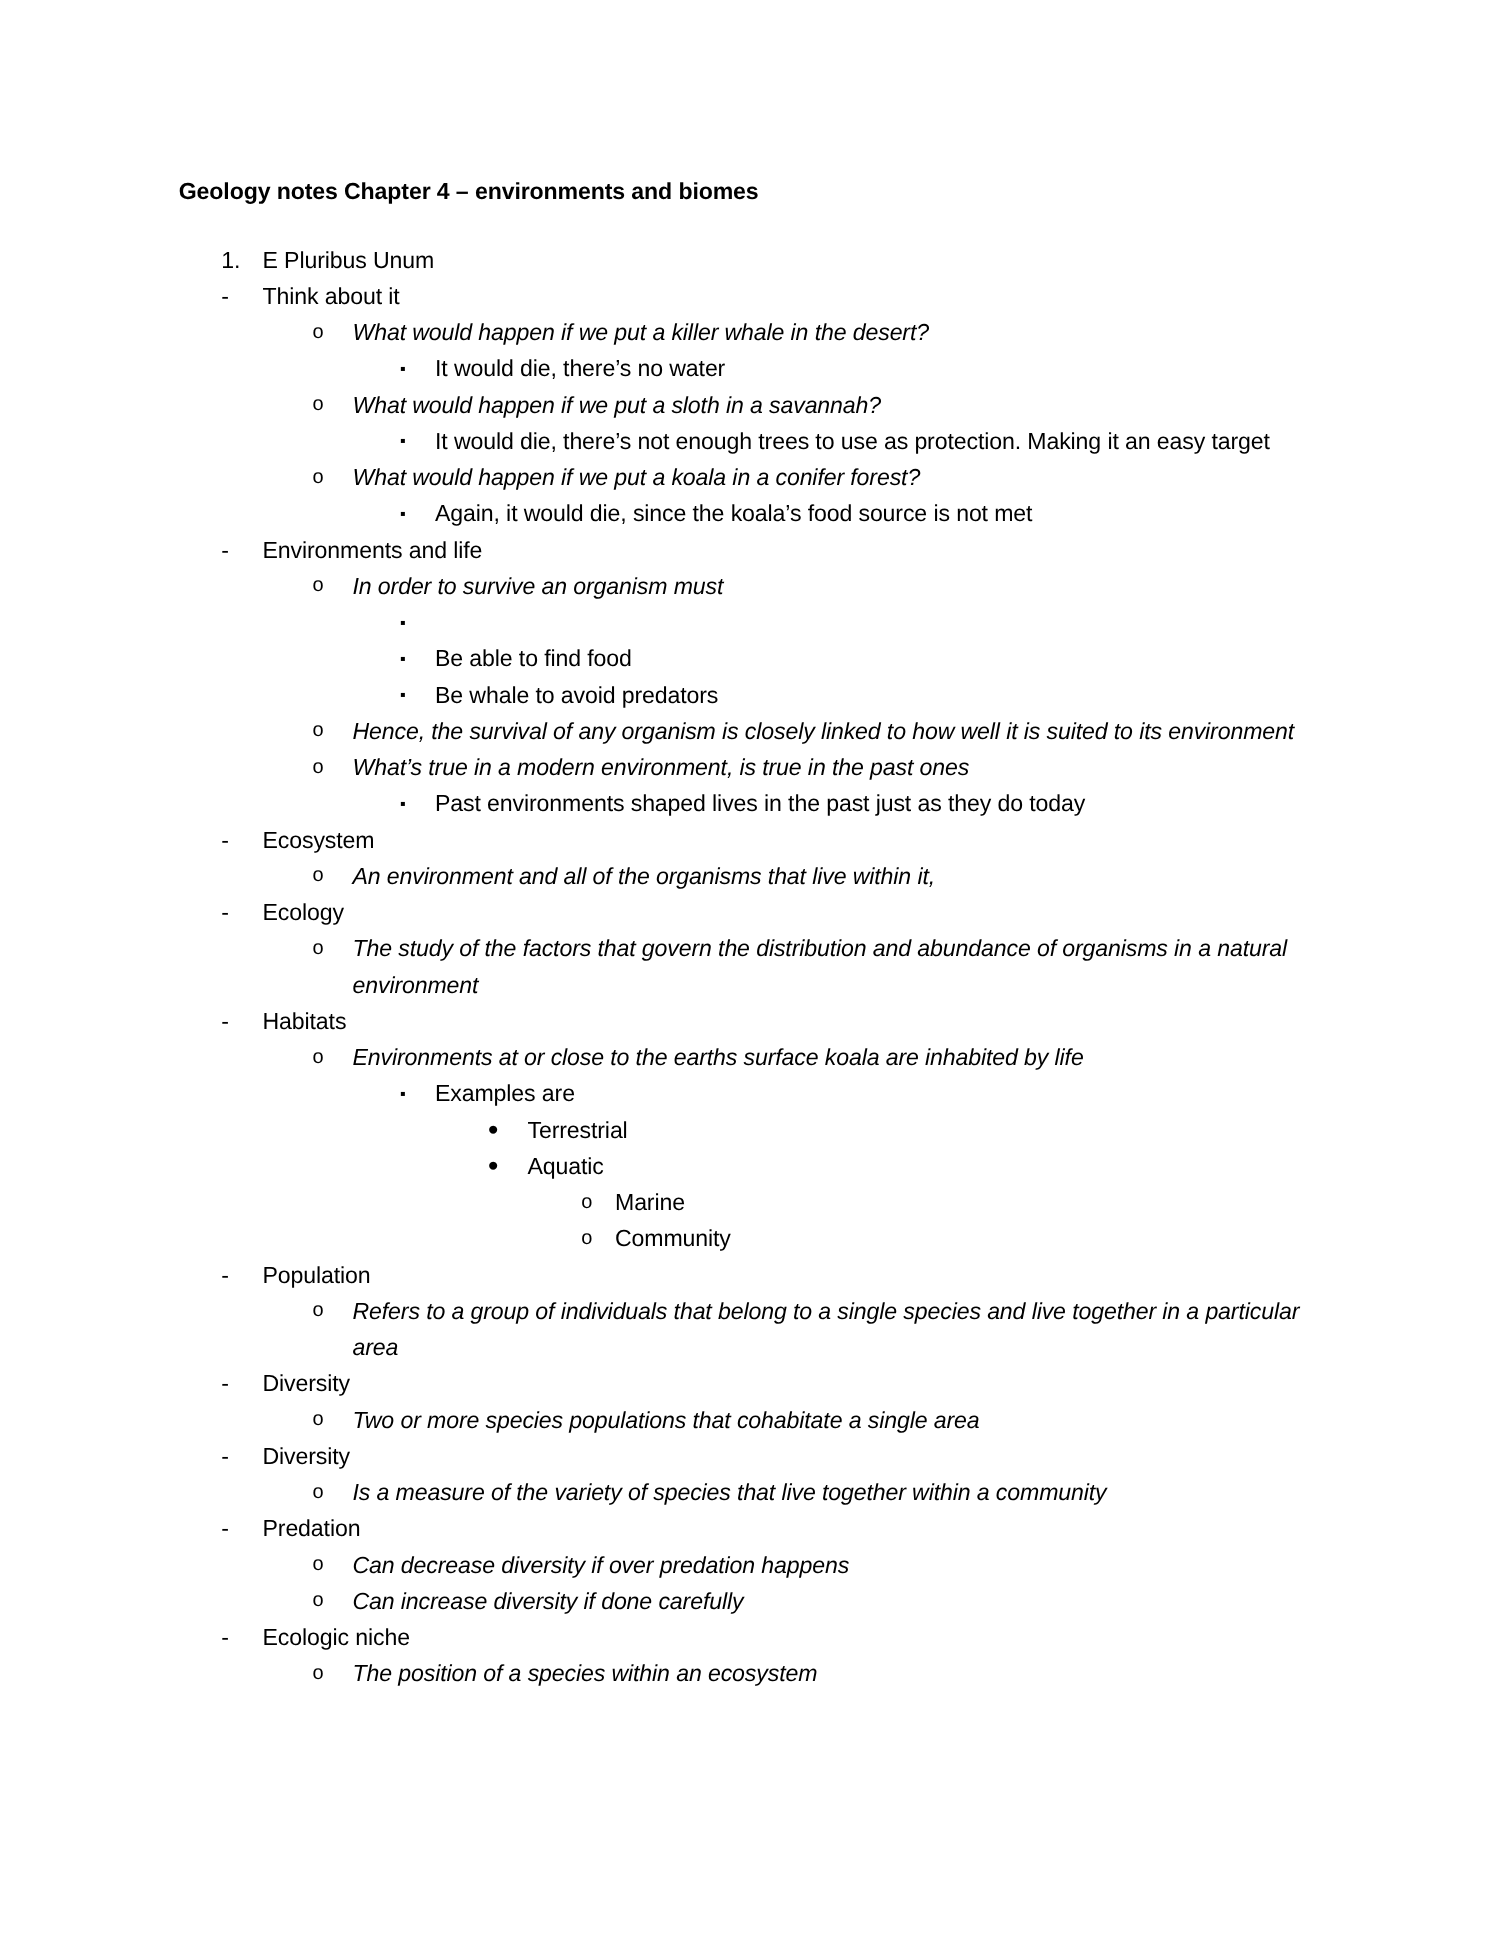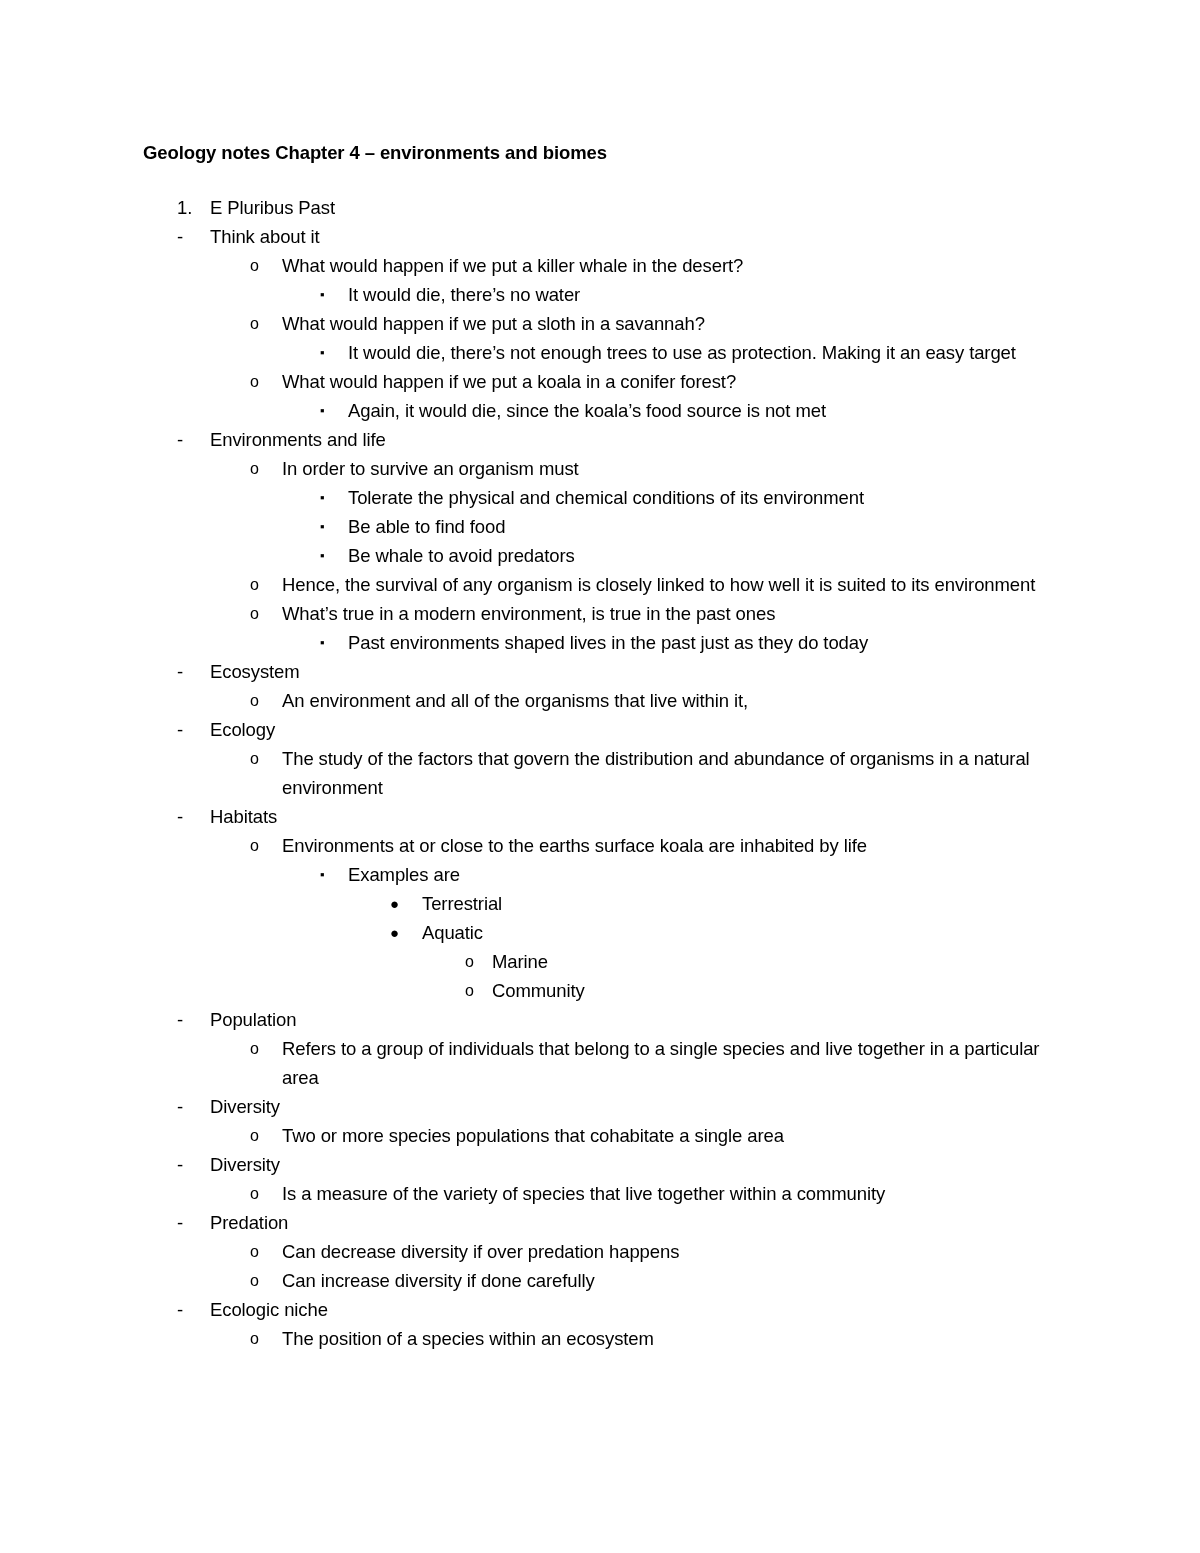--- a/index.html
+++ b/index.html
@@ -73,35 +73,35 @@
 
   
   .lvl4 { padding-left: 247px; }
   .lvl4 > .marker { width: 32px; font-size: 15px; line-height: 29px; }
 
   
   .lvl5 { padding-left: 322px; }
   .lvl5 > .marker { width: 27px; font-size: 16px; }
 
   
-  .lvl2 > .txt { max-width: 775px; }
+  .lvl2 > .txt { max-width: 775px; font-style: italic; }
   .lvl3 > .txt { max-width: 710px; }
 </style>
 </head>
 <body>
 
 <div id="page">
   <div id="doc-body">
 
     <h1 class="doc-title">Geology notes Chapter 4 – environments and biomes</h1>
 
     <div id="outline-list">
         <div class="row lvl1">
           <span class="marker">1.</span>
-          <span class="txt">E Pluribus Past</span>
+          <span class="txt">E Pluribus Unum</span>
         </div>
         <div class="row lvl1">
           <span class="marker">-</span>
           <span class="txt">Think about it</span>
         </div>
         <div class="row lvl2">
           <span class="marker">o</span>
           <span class="txt">What would happen if we put a killer whale in the desert?</span>
         </div>
         <div class="row lvl3">
@@ -127,21 +127,20 @@
         <div class="row lvl1">
           <span class="marker">-</span>
           <span class="txt">Environments and life</span>
         </div>
         <div class="row lvl2">
           <span class="marker">o</span>
           <span class="txt">In order to survive an organism must</span>
         </div>
         <div class="row lvl3">
           <span class="marker">▪</span>
-          <span class="txt">Tolerate the physical and chemical conditions of its environment</span>
         </div>
         <div class="row lvl3">
           <span class="marker">▪</span>
           <span class="txt">Be able to find food</span>
         </div>
         <div class="row lvl3">
           <span class="marker">▪</span>
           <span class="txt">Be whale to avoid predators</span>
         </div>
         <div class="row lvl2">

